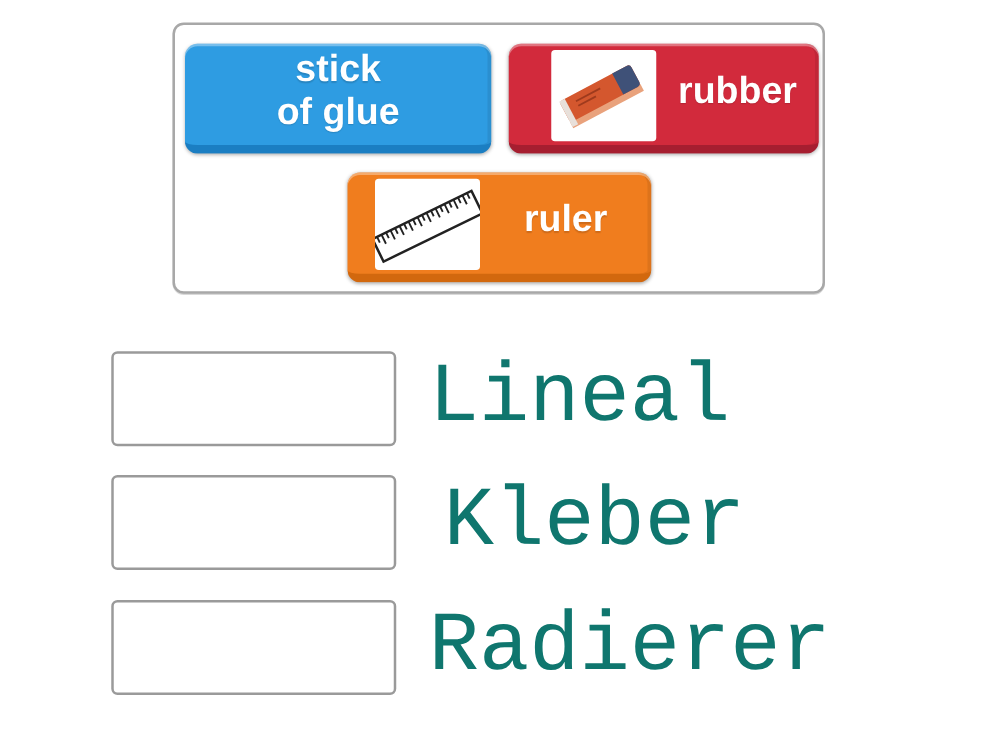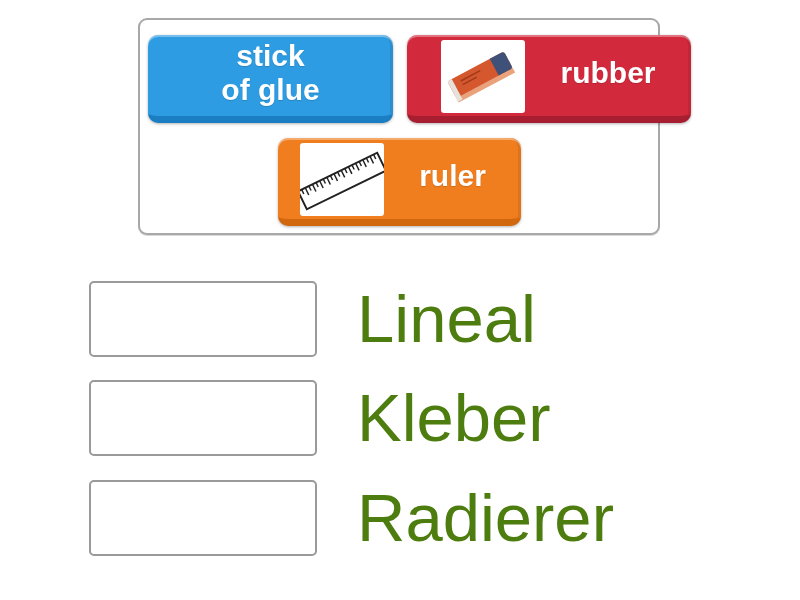--- a/index.html
+++ b/index.html
@@ -24,31 +24,31 @@
     width:84px;height:73px;margin:5px 0 0 10px;background:#ffffff;border-radius:3px;
     flex:0 0 auto;overflow:hidden;
   }
   .card .lbl{
     flex:1;height:76px;display:flex;flex-direction:column;justify-content:center;align-items:center;
     color:#ffffff;font-weight:bold;font-size:30px;line-height:34px;text-align:center;
     text-shadow:0 1px 1px rgba(0,0,0,0.15);
   }
   .card .lbl span{display:block;}
   #card-glue{left:148px;top:35px;width:245px;}
-  #card-rubber{left:407px;top:35px;width:284px;padding-left:24px;}
+  #card-rubber{left:407px;top:35px;width:248px;padding-left:24px;}
   #card-ruler{left:278px;top:138px;width:243px;}
   
   .row{position:absolute;left:89px;height:76px;display:flex;align-items:center;}
-  #row-0{top:281px;} #row-1{top:380px;} #row-2{top:480px;align-items:center;}
+  #row-0{top:281px;} #row-1{top:380px;gap:12px;} #row-2{top:480px;align-items:center;}
   .slot{
     width:228px;height:76px;box-sizing:border-box;background:#ffffff;
     border:2px solid #9a9a9a;border-radius:5px;flex:0 0 auto;
   }
   .answer-text{
-    margin-left:40px;font-size:67px;line-height:76px;color:#4d7c0f;white-space:nowrap;
+    margin-left:26px;font-size:67px;line-height:76px;color:#0f766e;white-space:nowrap;font-family:Liberation Mono, monospace;
   }
   svg{display:block;}
 </style>
 </head>
 <body>
 
 <div id="stage">
 
   <div class="tray"></div>
 

